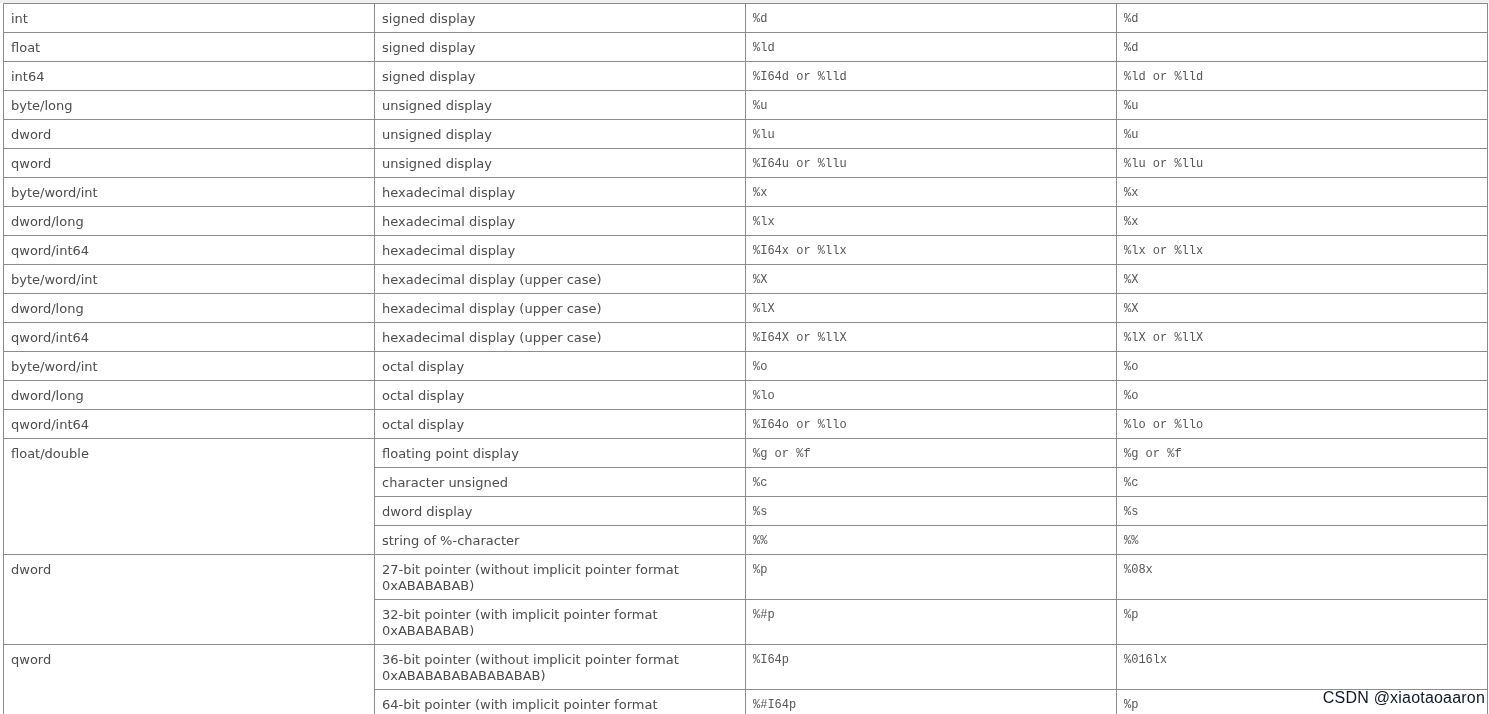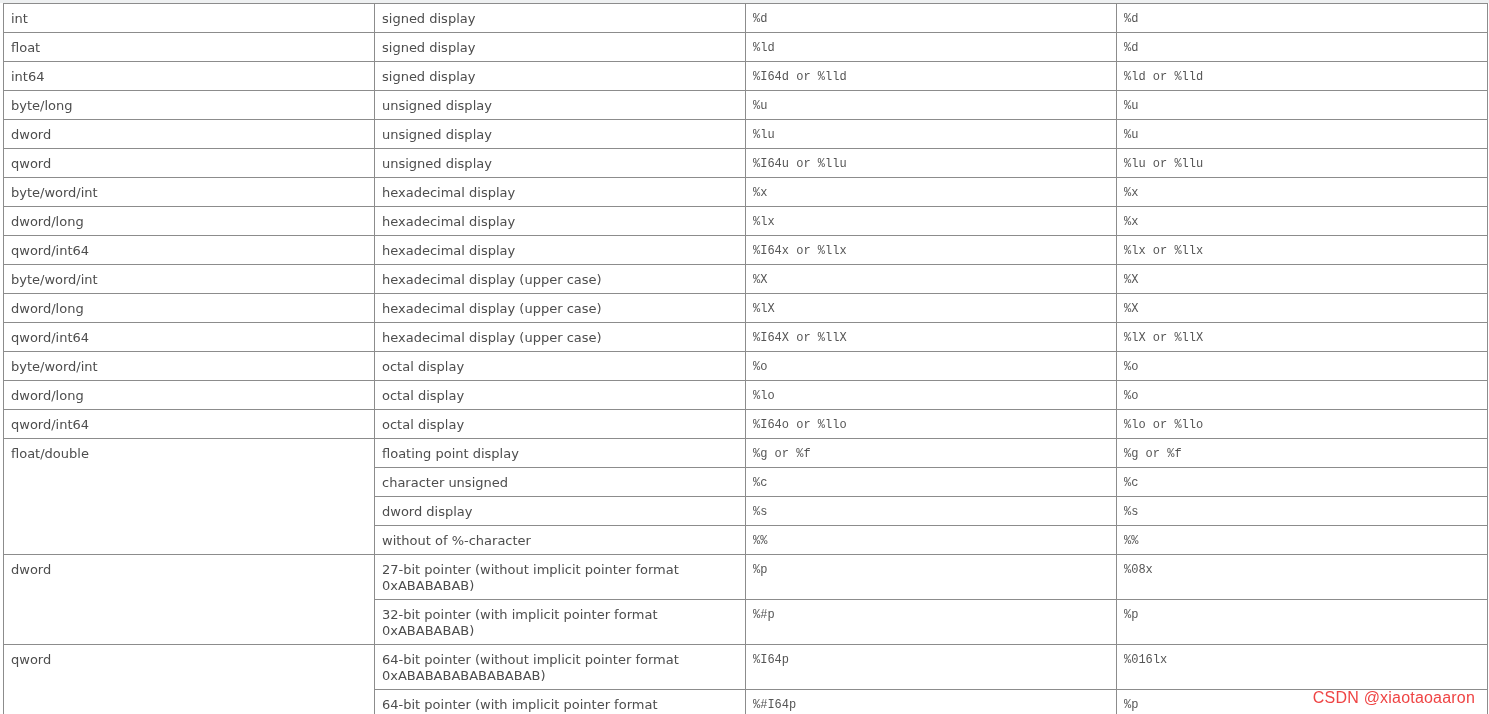--- a/index.html
+++ b/index.html
@@ -41,25 +41,25 @@
     col.c2 { width: 371px; }
     col.c3 { width: 371px; }
     col.c4 { width: 371px; }
     td.mono {
       font-family: "Liberation Mono", monospace;
       font-size: 12px;
       color: #555555;
     }
     .watermark {
       position: absolute;
-      right: 14px;
+      right: 4px;
       bottom: 7px;
       font-family: "Liberation Sans", sans-serif;
       font-size: 16px;
-      color: #ef4444;
+      color: #0f172a;
       letter-spacing: 0.2px;
     }
   </style>
 </head>
 <body>
 
 <div class="topbar"></div>
 
 <table class="fmt">
   <colgroup>
@@ -169,38 +169,38 @@
       <td>character unsigned</td>
       <td class="mono">%c</td>
       <td class="mono">%c</td>
     </tr>
     <tr class="r1">
       <td>dword display</td>
       <td class="mono">%s</td>
       <td class="mono">%s</td>
     </tr>
     <tr class="r1">
-      <td>without of %-character</td>
+      <td>string of %-character</td>
       <td class="mono">%%</td>
       <td class="mono">%%</td>
     </tr>
     <tr class="r2">
       <td rowspan="2">dword</td>
       <td>27-bit pointer (without implicit pointer format 0xABABABAB)</td>
       <td class="mono">%p</td>
       <td class="mono">%08x</td>
     </tr>
     <tr class="r2">
       <td>32-bit pointer (with implicit pointer format 0xABABABAB)</td>
       <td class="mono">%#p</td>
       <td class="mono">%p</td>
     </tr>
     <tr class="r2">
       <td rowspan="2">qword</td>
-      <td>64-bit pointer (without implicit pointer format 0xABABABABABABABAB)</td>
+      <td>36-bit pointer (without implicit pointer format 0xABABABABABABABAB)</td>
       <td class="mono">%I64p</td>
       <td class="mono">%016lx</td>
     </tr>
     <tr class="r2">
       <td>64-bit pointer (with implicit pointer format 0xABABABABABABABAB)</td>
       <td class="mono">%#I64p</td>
       <td class="mono">%p</td>
     </tr>
   </tbody>
 </table>

